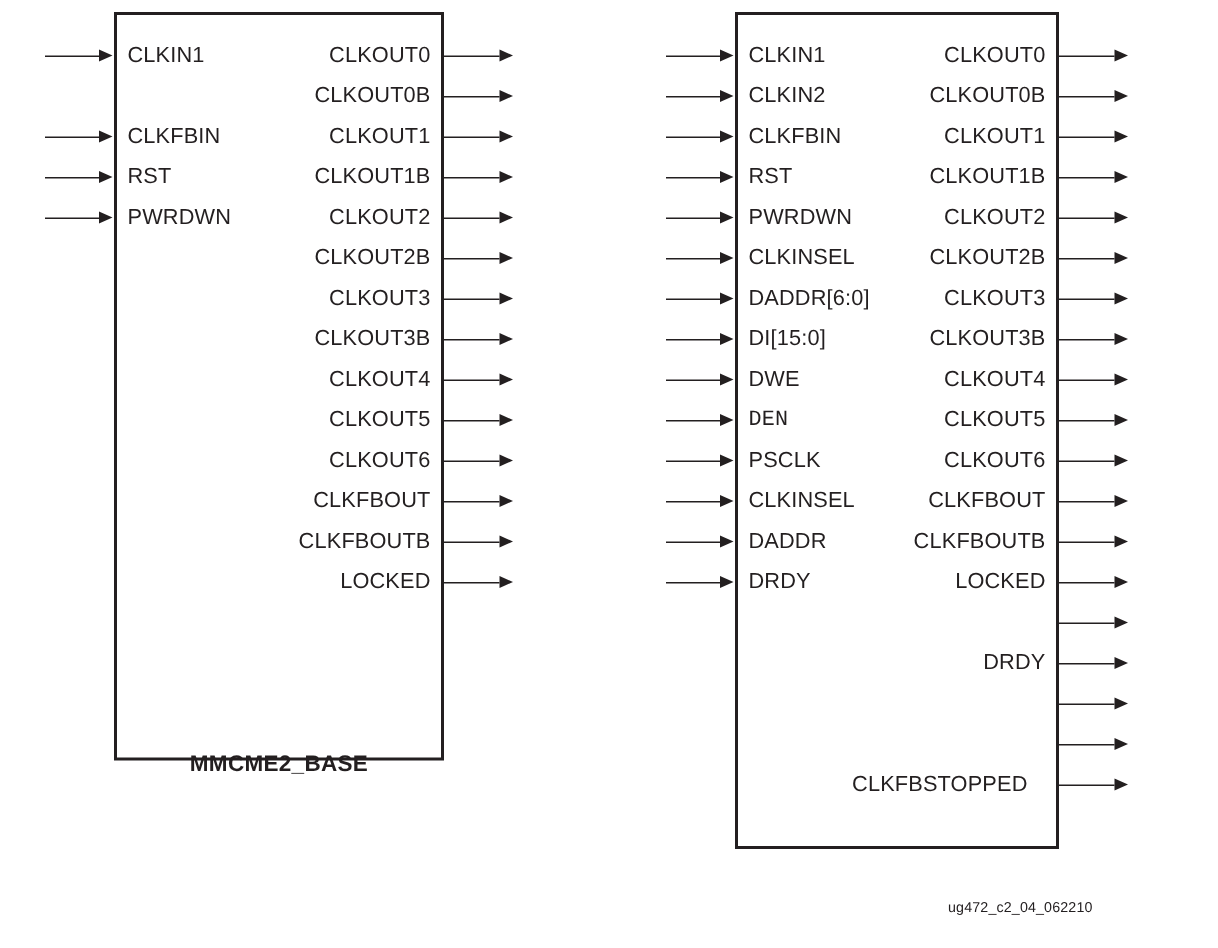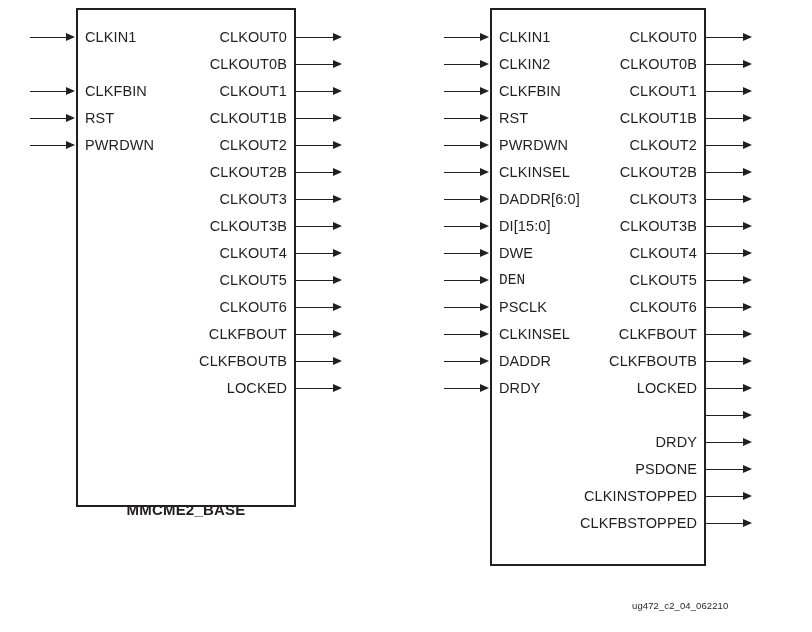--- a/index.html
+++ b/index.html
@@ -209,21 +209,19 @@
     <div class="wire" style="left: 706px; top: 388px; width: 37px;"></div>
     <div class="arrow" style="left: 743px; top: 383.5px;"></div>
     <div class="pin-label out" style="left: 490px; width: 207px; top: 381px;">LOCKED</div>
     <div class="wire" style="left: 706px; top: 415px; width: 37px;"></div>
     <div class="arrow" style="left: 743px; top: 410.5px;"></div>
     <div class="wire" style="left: 706px; top: 442px; width: 37px;"></div>
     <div class="arrow" style="left: 743px; top: 437.5px;"></div>
     <div class="pin-label out" style="left: 490px; width: 207px; top: 435px;">DRDY</div>
     <div class="wire" style="left: 706px; top: 469px; width: 37px;"></div>
     <div class="arrow" style="left: 743px; top: 464.5px;"></div>
-    <div class="pin-label out" style="left: 490px; width: 207px; top: 462px;">PSDONE</div>
     <div class="wire" style="left: 706px; top: 496px; width: 37px;"></div>
     <div class="arrow" style="left: 743px; top: 491.5px;"></div>
-    <div class="pin-label out" style="left: 490px; width: 207px; top: 489px;">CLKINSTOPPED</div>
     <div class="wire" style="left: 706px; top: 523px; width: 37px;"></div>
     <div class="arrow" style="left: 743px; top: 518.5px;"></div>
-    <div class="pin-label out" style="left: 490px; width: 207px; top: 516px;">CLKFBSTOPPED</div>
+    <div class="pin-label out" style="left: 478px; width: 207px; top: 516px;">CLKFBSTOPPED</div>
     <div class="figref" style="left: 632px; top: 600px;">ug472_c2_04_062210</div>
   </div>
 
 </body></html>

